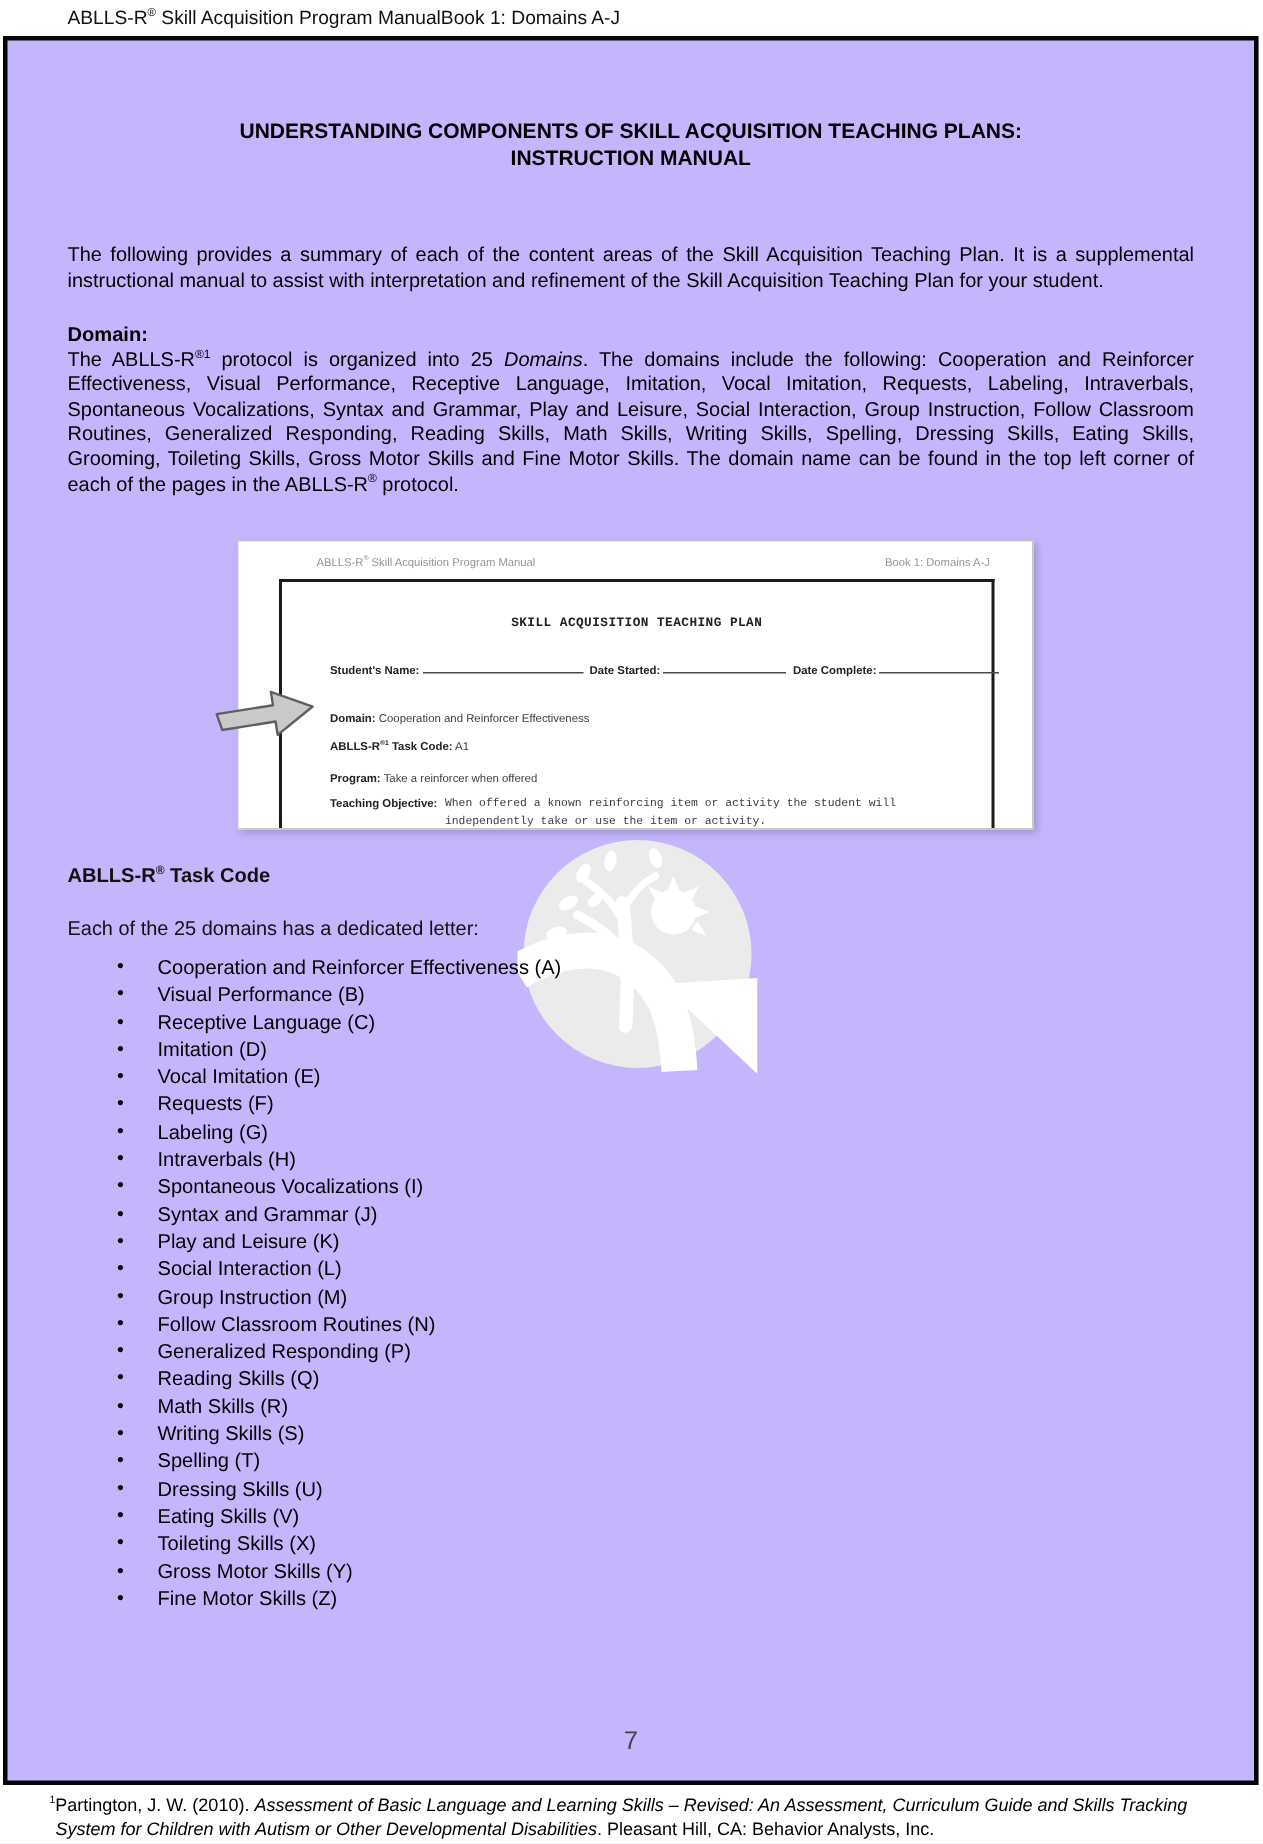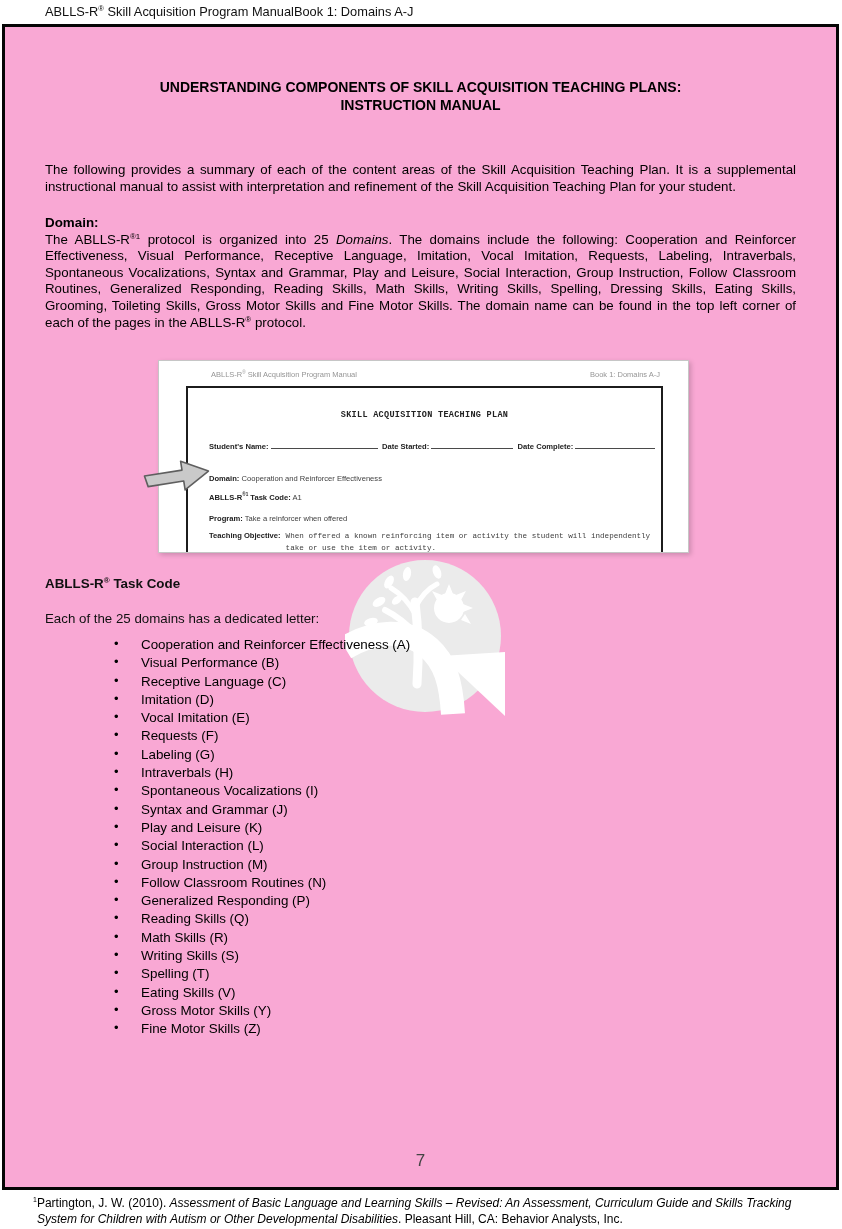--- a/index.html
+++ b/index.html
@@ -7,21 +7,21 @@
               font-family:"Liberation Sans", sans-serif; color:#111; }
   .page { position:relative; width:842px; height:1229px; }
 
   
   .run-header { position:absolute; left:45px; right:10px; top:4px; height:20px;
                 display:flex; font-size:12.8px; color:#111; }
   .sup { font-size:60%; vertical-align:super; line-height:0; }
 
   
   .main-box { position:absolute; left:2px; top:24px; right:3px; bottom:39px;
-              border:3px solid #050505; background:#f9a8d4; }
+              border:3px solid #050505; background:#c4b5fd; }
 
   .title { position:absolute; left:40px; right:40px; top:51px; text-align:center;
            font-weight:bold; font-size:14px; line-height:18px; color:#000; }
 
   .para { position:absolute; left:40px; right:40px; text-align:justify;
           font-size:13.3px; line-height:16.6px; color:#000; }
   .intro { top:135px; }
 
   .domain-sec { top:188px; }
   .sec-heading { font-weight:bold; font-size:13.4px; }
@@ -30,42 +30,42 @@
   
   .shot { position:absolute; left:153px; top:333px; width:531px; height:193px;
           background:#fff; border:1px solid #c6c6c6;
           box-shadow:2px 2px 5px rgba(0,0,0,0.18); z-index:2; }
   .shot-header { position:absolute; left:52px; right:28px; top:9px; display:flex;
                  justify-content:space-between; font-size:7.5px; color:#959595; }
   .shot-inner { position:absolute; left:27px; top:25px; width:477px; bottom:0;
                 border:2px solid #1c1c1c; border-bottom:none; }
   .shot-title { position:absolute; left:0; right:0; top:22px; text-align:center;
                 font-weight:bold; font-size:8.5px; letter-spacing:.3px; color:#222;font-family:Liberation Mono, monospace; }
-  .ss-row { position:absolute; left:21px; right:10px; font-size:7.6px; color:#3d3d3d; white-space:nowrap; }
+  .ss-row { position:absolute; left:32px; right:10px; font-size:7.6px; color:#3d3d3d; white-space:nowrap; }
   .ss-row b { color:#222; }
   .r-student { top:53px; }
   .r-domain  { top:86px; }
   .r-task    { top:105px; }
   .r-program { top:126px; }
   .r-obj     { top:143px; display:flex; gap:5px; white-space:normal; }
   .r-obj .val { flex:1; line-height:1.55;font-family:Liberation Mono, monospace; }
   .blank { display:inline-block; border-bottom:1px solid #4a4a4a; height:8px; vertical-align:baseline; }
   .b1 { width:107px; } .b2 { width:82px; } .b3 { width:80px; }
 
   
   .callout-arrow { position:absolute; left:136px; top:430px; z-index:3; }
 
   
   .watermark { position:absolute; left:340px; top:529px; z-index:0; }
 
   
   .task-sec { position:absolute; left:40px; right:40px; top:549px; z-index:1; }
   .task-sub { font-size:13.3px; margin-top:20px; }
   .domain-list { position:absolute; left:0; right:40px; top:610px; list-style:none; z-index:1; }
-  .domain-list li { position:relative; height:18.3px; font-size:13.4px; color:#000; padding-left:100px;margin-left:36px; }
+  .domain-list li { position:relative; height:18.3px; font-size:13.4px; color:#000; padding-left:100px; }
   .domain-list li::before { content:"\2022"; position:absolute; left:73px; top:-1px; font-size:13px; }
 
   .page-num { position:absolute; left:0; right:0; top:1124px; text-align:center;
               font-size:17px; color:#444; }
 
   
   .footnote { position:absolute; left:33px; top:1196px; width:782px; font-size:12px;
               line-height:15.6px; color:#000; padding-left:4px; text-indent:-4px; }
   .footnote .fn-sup { font-size:58%; vertical-align:super; line-height:0; }
 </style>
@@ -183,21 +183,23 @@
       <li>Syntax and Grammar (J)</li>
       <li>Play and Leisure (K)</li>
       <li>Social Interaction (L)</li>
       <li>Group Instruction (M)</li>
       <li>Follow Classroom Routines (N)</li>
       <li>Generalized Responding (P)</li>
       <li>Reading Skills (Q)</li>
       <li>Math Skills (R)</li>
       <li>Writing Skills (S)</li>
       <li>Spelling (T)</li>
+      <li>Dressing Skills (U)</li>
       <li>Eating Skills (V)</li>
+      <li>Toileting Skills (X)</li>
       <li>Gross Motor Skills (Y)</li>
       <li>Fine Motor Skills (Z)</li>
     </ul>
 
     <div class="page-num">7</div>
   </div>
 
   <div class="footnote"><span class="fn-sup">1</span><span>Partington, J. W. (2010). </span><span class="italic">Assessment of Basic Language and Learning Skills – Revised: An Assessment, Curriculum Guide and Skills Tracking System for Children with Autism or Other Developmental Disabilities</span><span>. Pleasant Hill, CA: Behavior Analysts, Inc.</span></div>
 
 </div>

